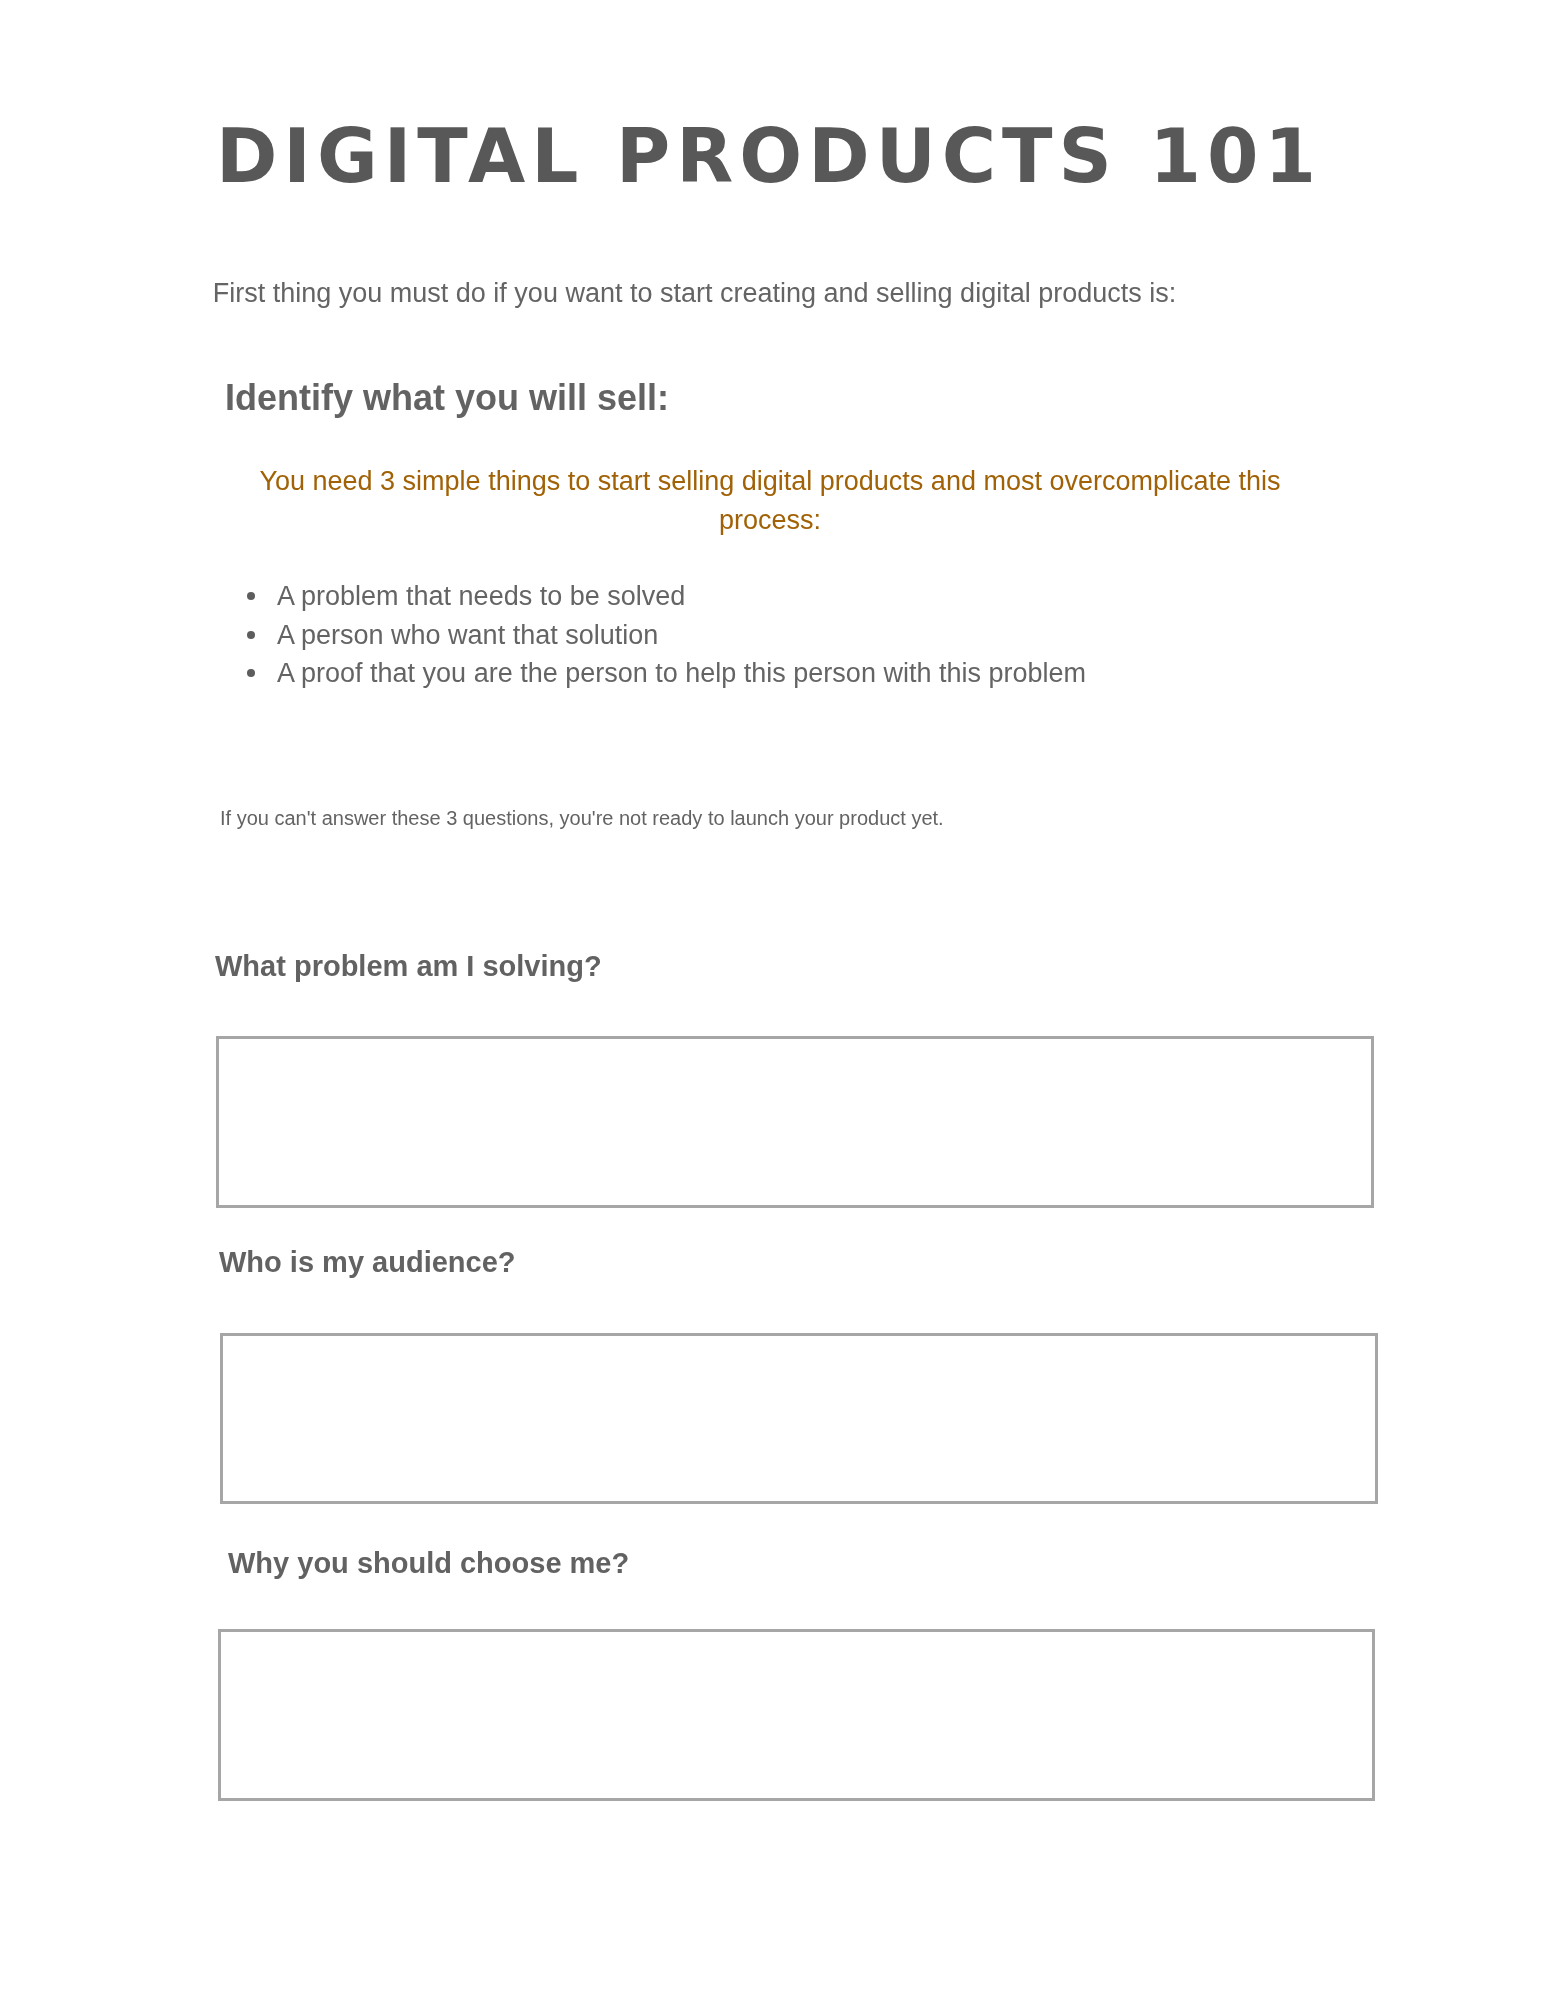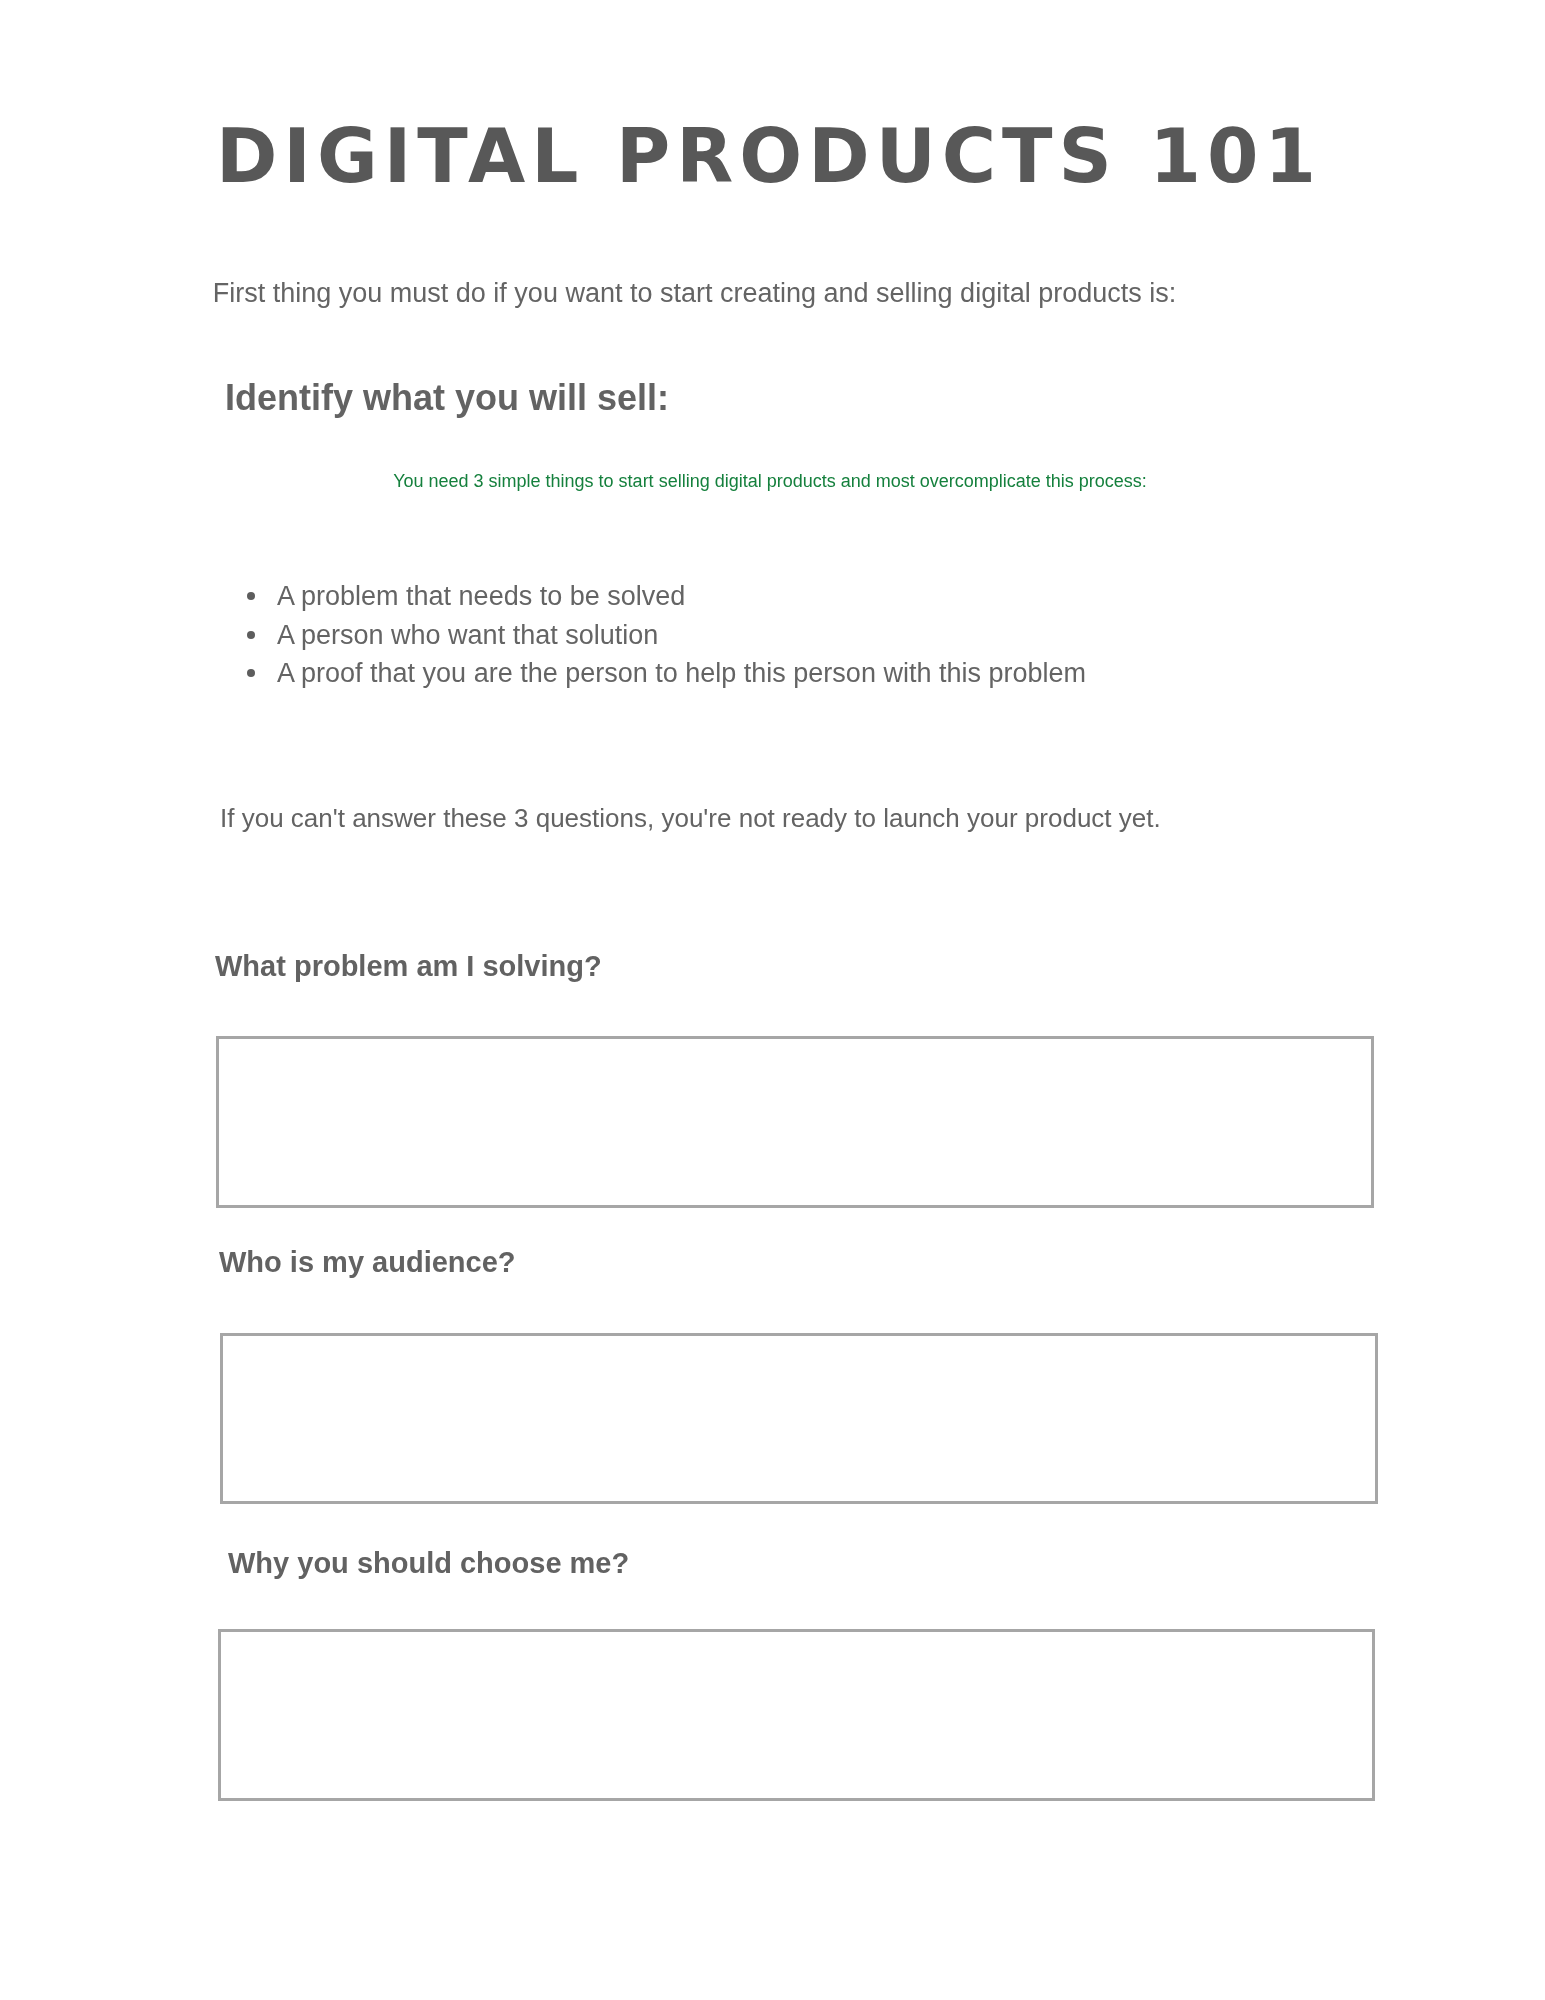--- a/index.html
+++ b/index.html
@@ -44,24 +44,24 @@
       font-weight: bold;
       font-size: 36px;
       line-height: 40px;
       color: #636363;
     }
     .need-paragraph {
       left: 220px;
       width: 1100px;
       top: 462px;
       text-align: center;
-      font-size: 18px;
+      font-size: 27px;
       line-height: 39px;
       white-space: normal;
-      color: #15803d;
+      color: #a16207;
     }
     .bullets {
       left: 240px;
       top: 577px;
       margin: 0;
       padding: 0;
       list-style: none;
       font-size: 27px;
       line-height: 38.5px;
       color: #646464;
@@ -76,21 +76,21 @@
       left: 7px;
       top: 15px;
       width: 8px;
       height: 8px;
       border-radius: 50%;
       background: #5d5d5d;
     }
     .warning {
       left: 220px;
       top: 798px;
-      font-size: 26px;
+      font-size: 20px;
       line-height: 40px;
       color: #636363;
     }
     .question {
       font-weight: bold;
       font-size: 29px;
       line-height: 38px;
       color: #626262;
     }
     .answer-box {

